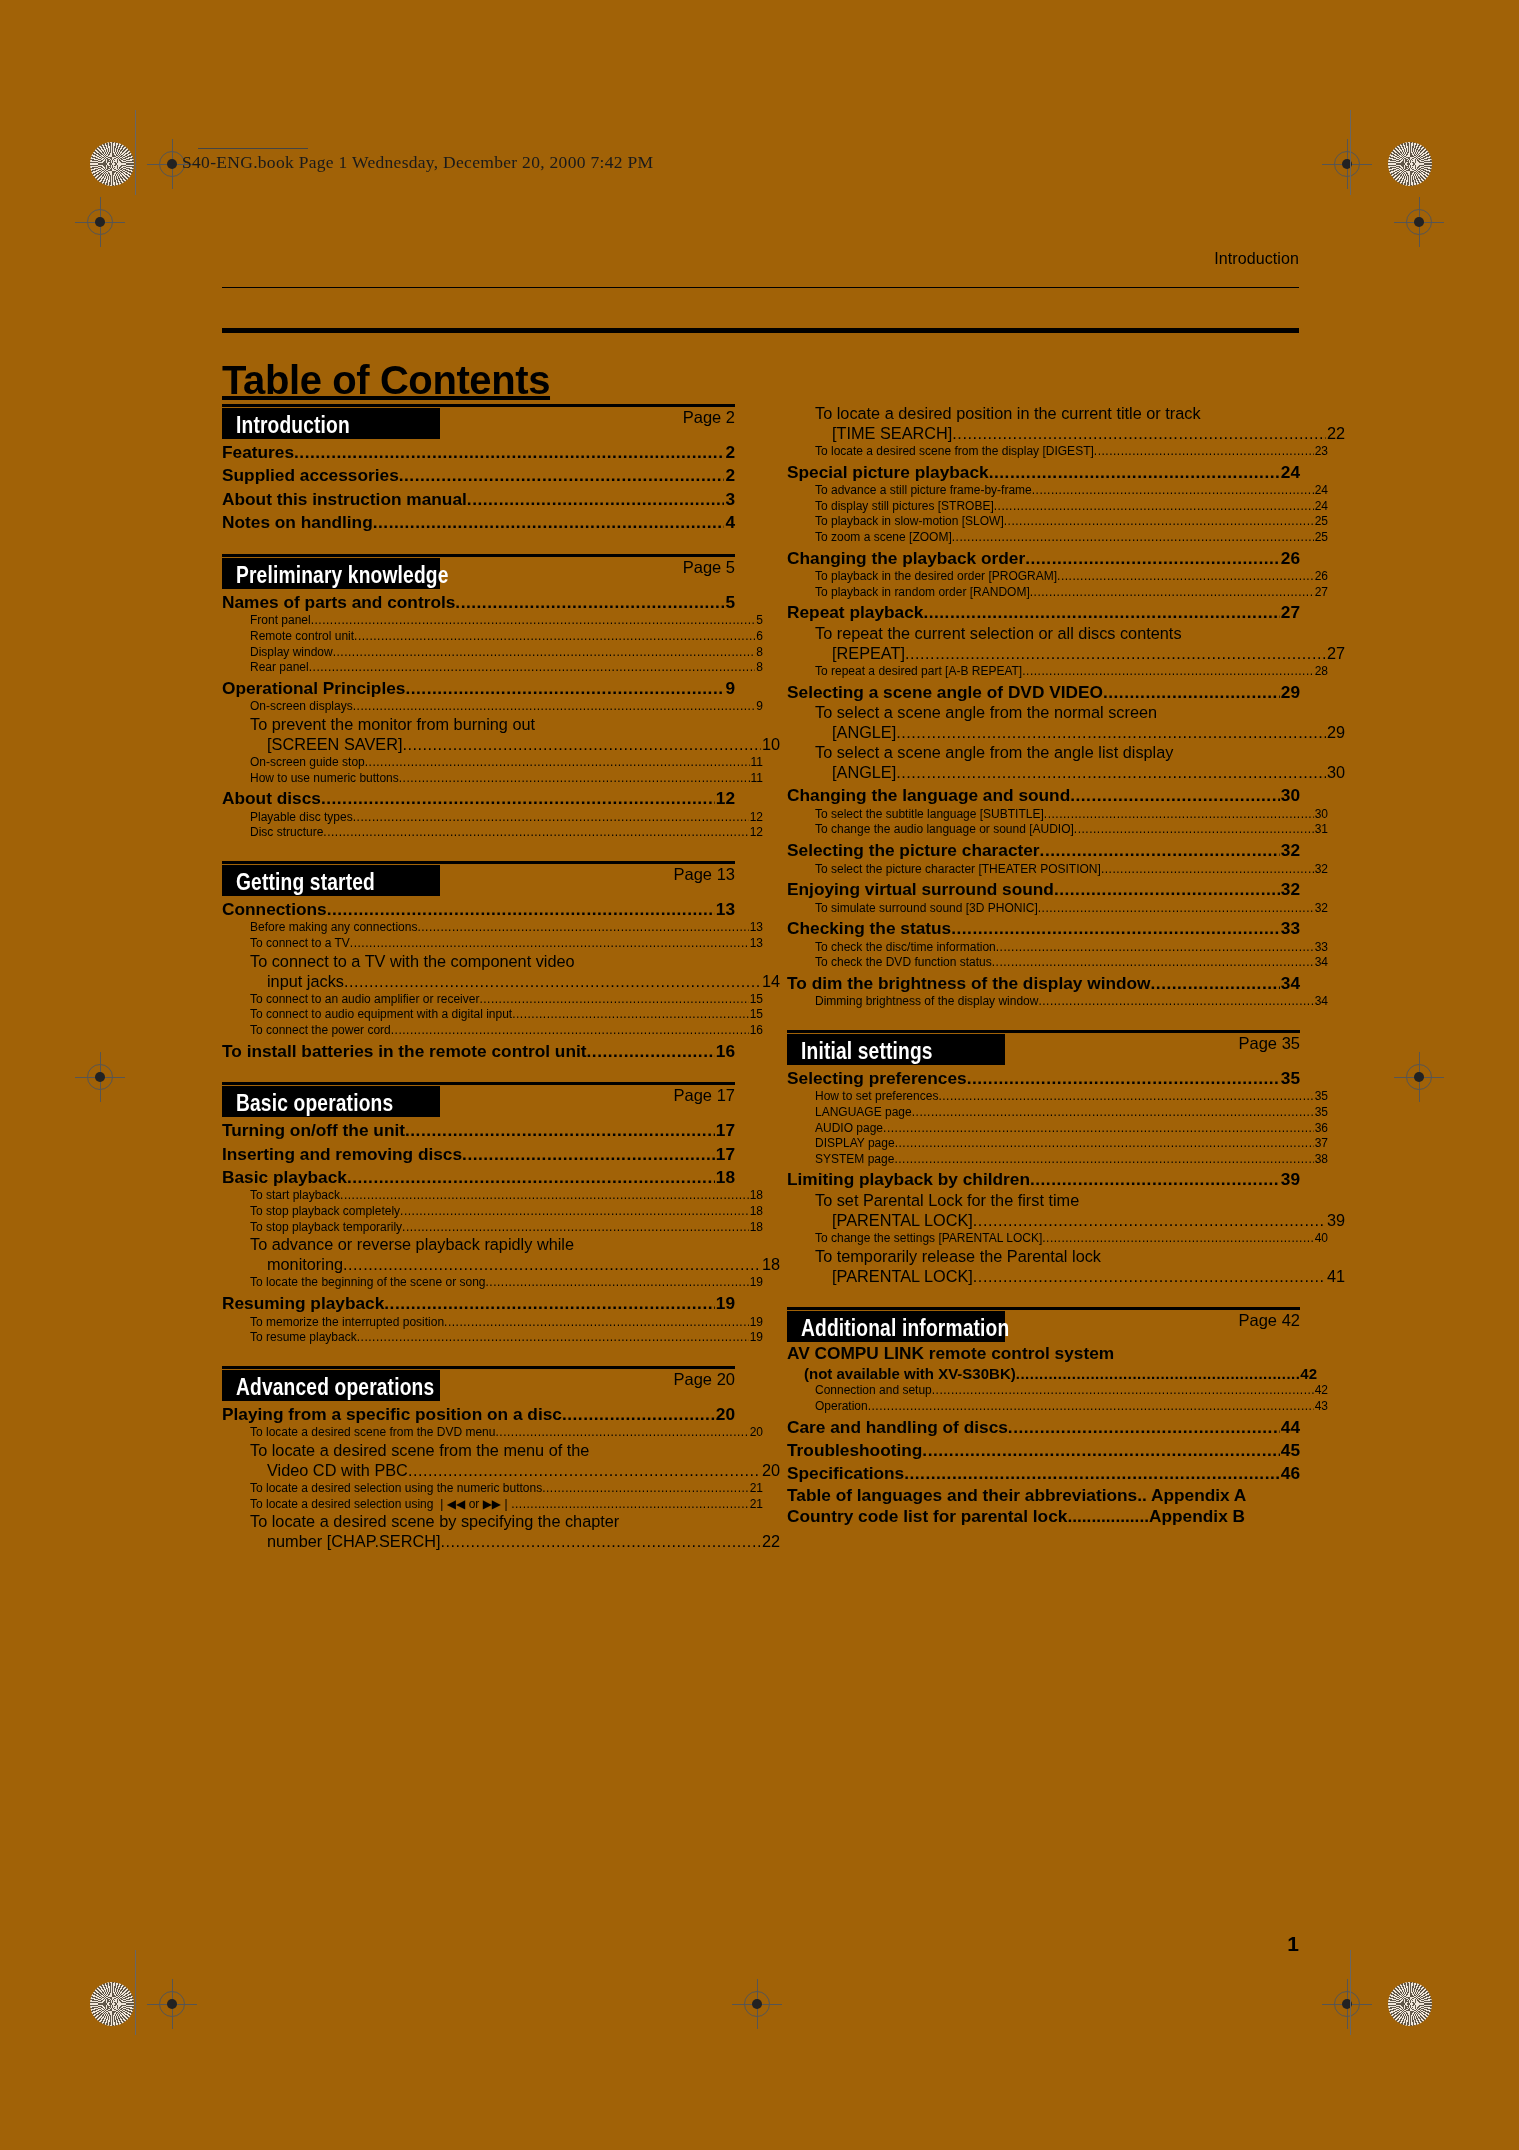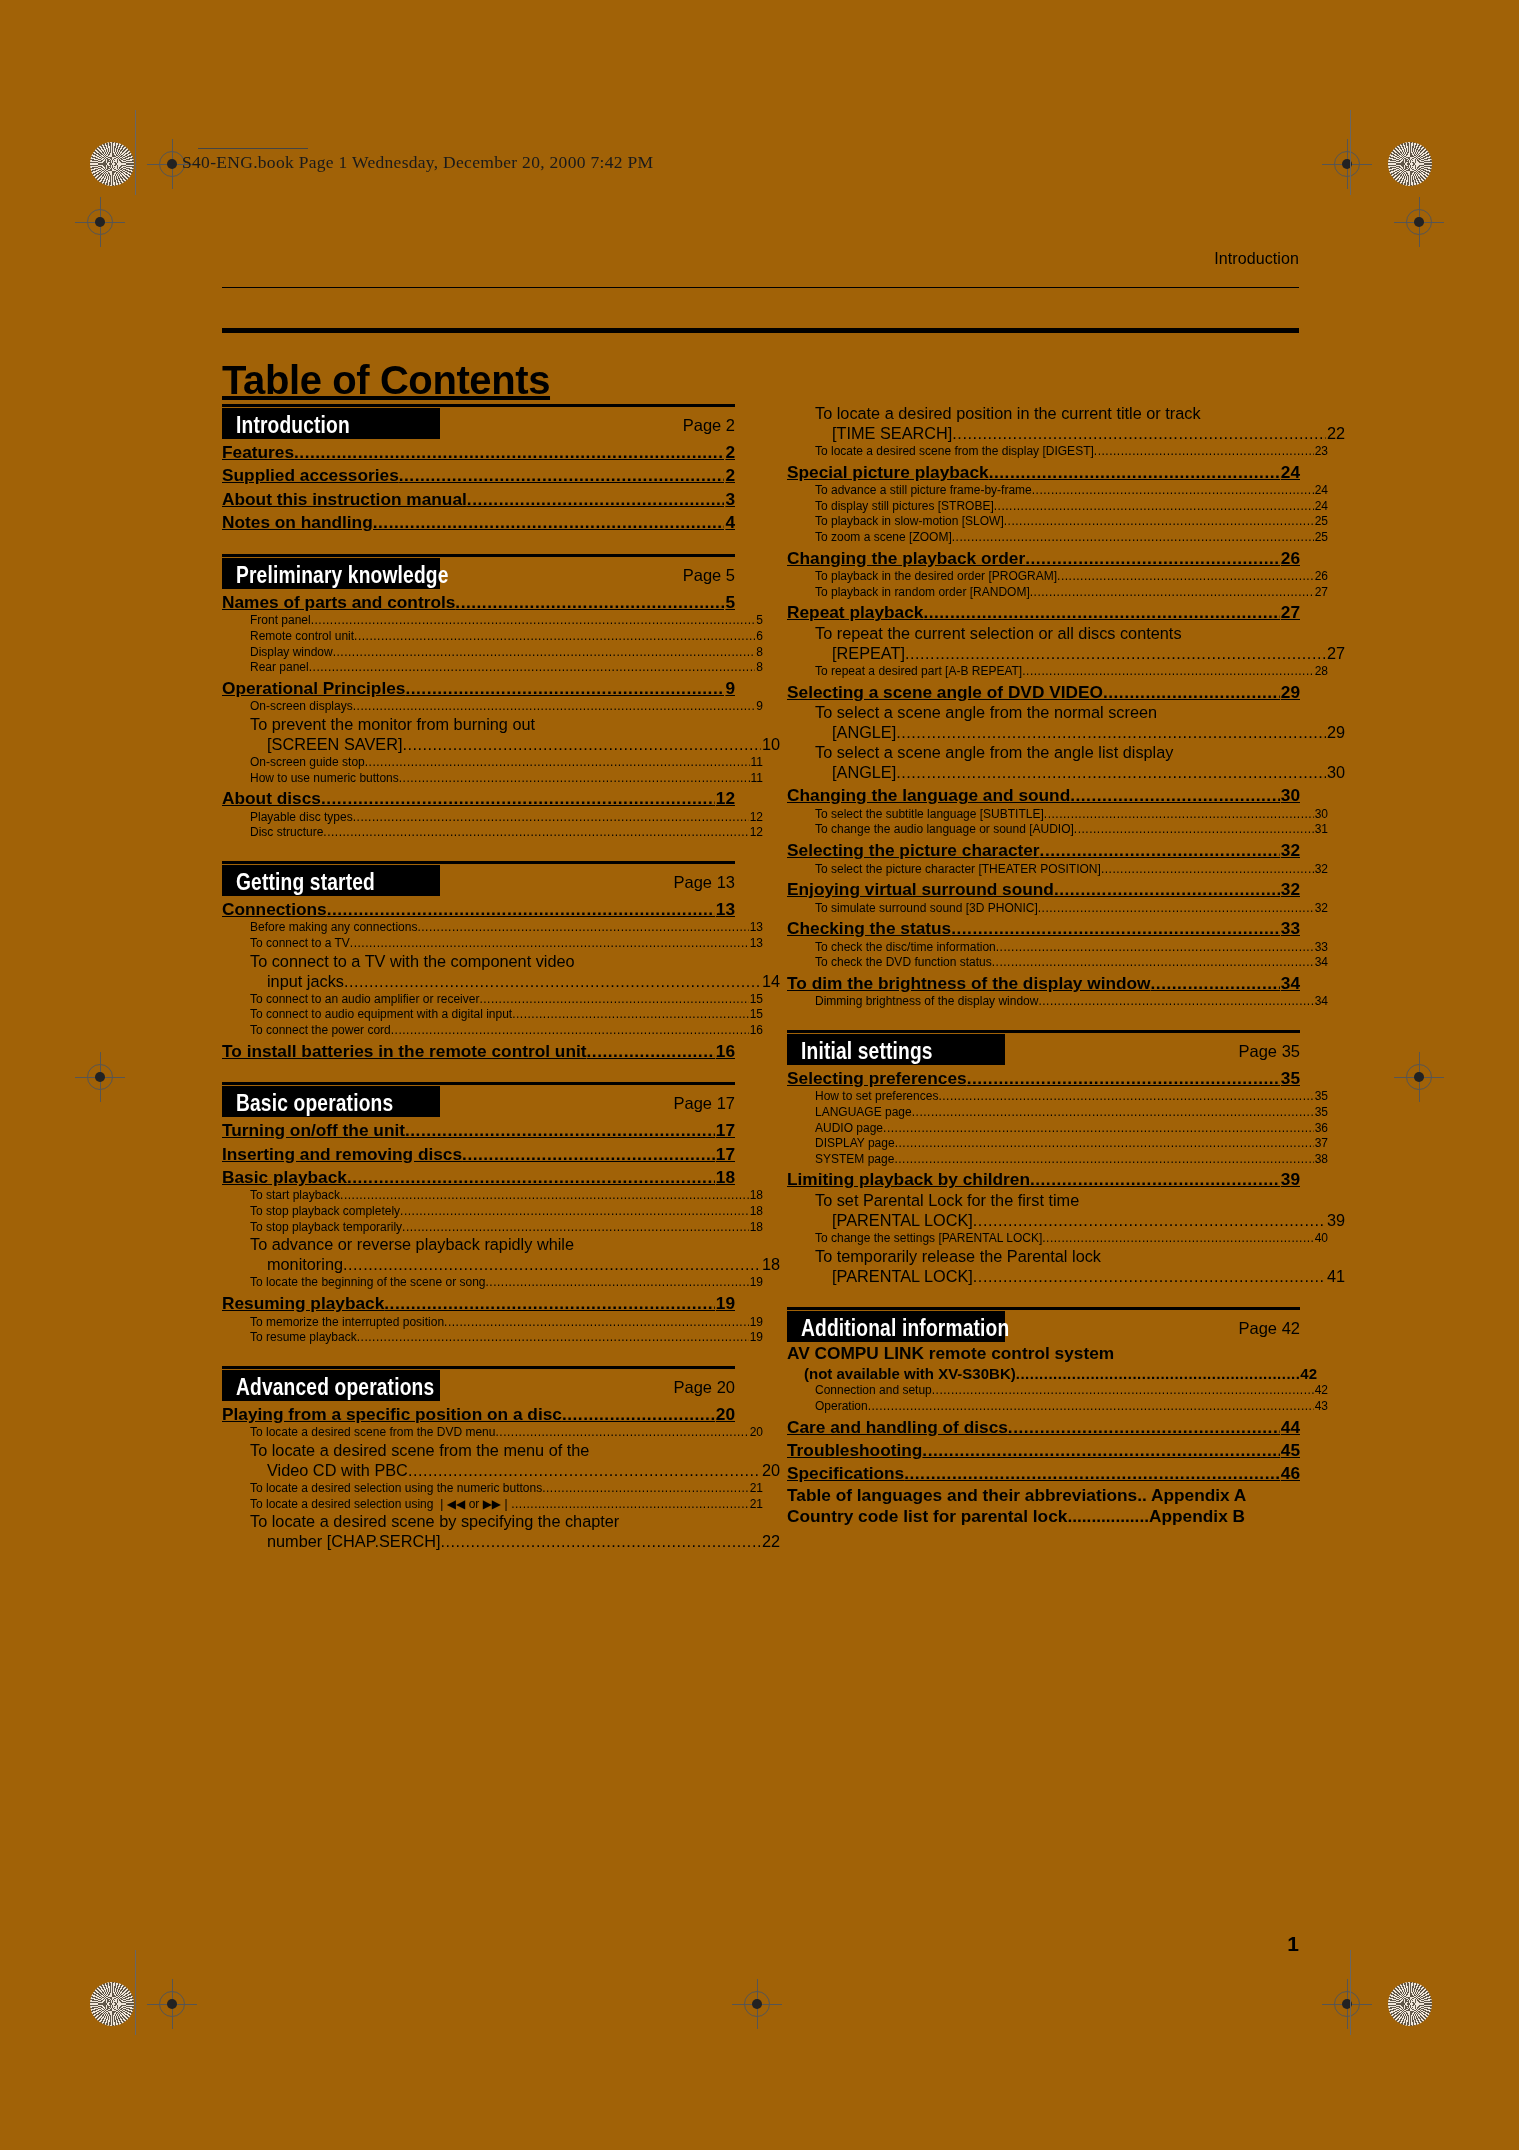--- a/index.html
+++ b/index.html
@@ -162,21 +162,21 @@
     font-size: 24px;
     font-weight: bold;
     transform: scaleX(0.8);
     transform-origin: left center;
     white-space: nowrap;
     letter-spacing: .2px;
   }
   .band-page {
     position: absolute;
     right: 0;
-    top: 12px;
+    top: 4px;
     font-size: 16.5px;
     color: #000;
     white-space: nowrap;
   }
 
   
   .entry {
     display: flex;
     align-items: baseline;
     width: 100%;
@@ -189,21 +189,20 @@
     white-space: nowrap;
     margin: 0 0px;
     letter-spacing: .5px;
   }
   .entry .pg { white-space: nowrap; padding-left: 1px; }
 
   .lvl1 {
     font-size: 17.3px;
     font-weight: bold;
     margin-top: 1px;
-    text-decoration: underline;
   }
   .lvl1 .dots { font-weight: bold; }
   .lvl2 {
     font-size: 12px;
     font-weight: normal;
     padding-left: 28px;
     margin-top: 0px;
   }
   .cont {
     font-size: 16.3px;

